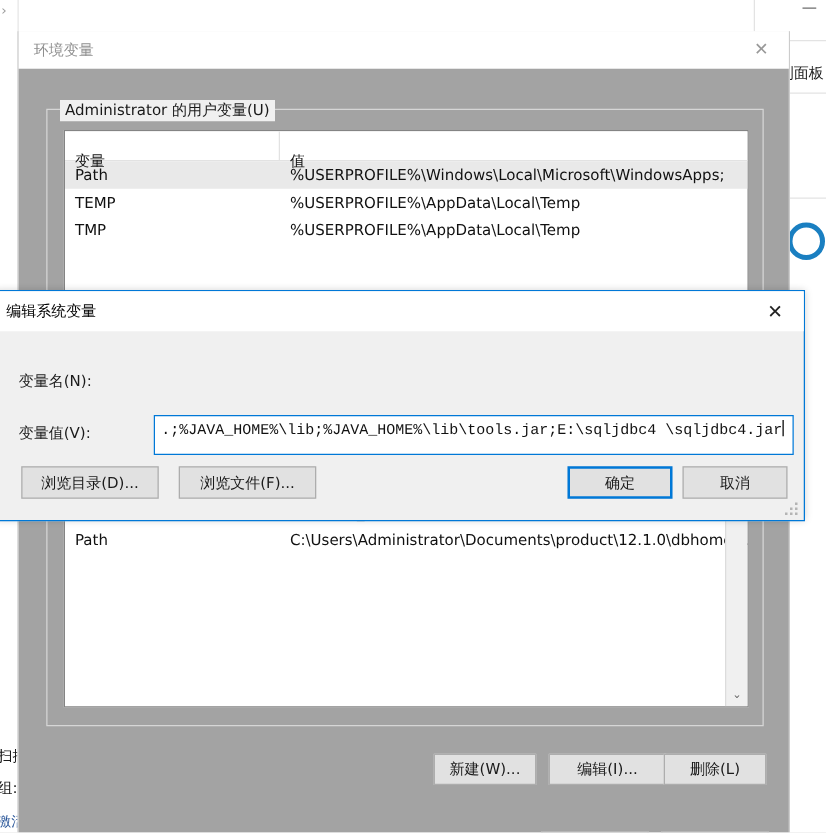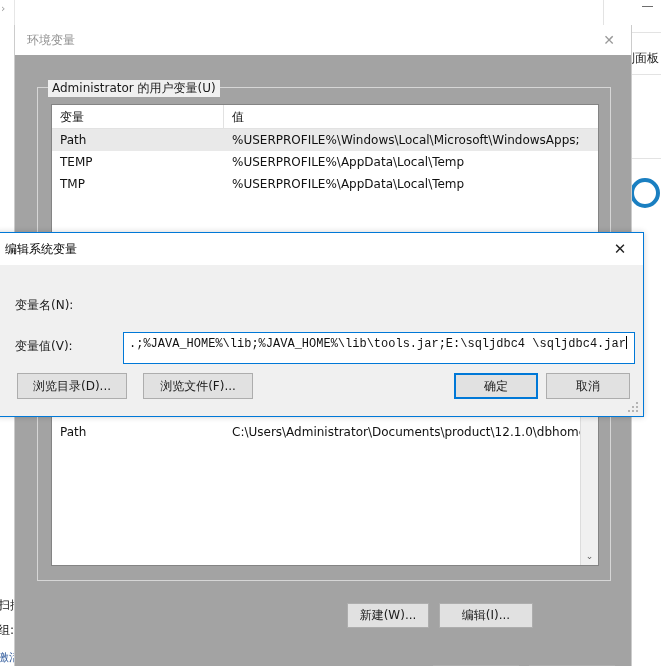--- a/index.html
+++ b/index.html
@@ -166,21 +166,21 @@
 
   .lv-header {
     display: flex;
     height: 23px;
     border-bottom: 1px solid #e2e2e2;
     background: #ffffff;
   }
   .lv-header .cell {
     font-size: 12px;
     color: #111111;
-    padding: 4px 0 0 8px;
+    padding: 16px 0 0 8px;
     box-sizing: border-box;
   }
   .lv-header .cell.c1 { width: 172px; border-right: 1px solid #e2e2e2; }
   .lv-header .cell.c2 { flex: 1; }
 
   .lv-row {
     display: flex;
     height: 22px;
     align-items: center;
   }
@@ -418,20 +418,21 @@
 
           <div class="lv-scrollbar">
             <div class="lv-sb-thumb" style="height:62px;"></div>
             <div class="lv-sb-down">⌄</div>
           </div>
         </div>
       </div>
 
       <div class="btn" id="btn-new">新建(W)...</div>
       <div class="btn" id="btn-edit">编辑(I)...</div>
+      <div class="btn" id="btn-delete">删除(L)</div>
 
       <div class="btn" id="btn-ok-outer">确定</div>
       <div class="btn" id="btn-cancel-outer">取消</div>
     </div>
   </div>
 
   <div class="dlg-inner">
 
     <div class="dlg-inner-titlebar">
       <div class="dlg-inner-title">编辑系统变量</div>

